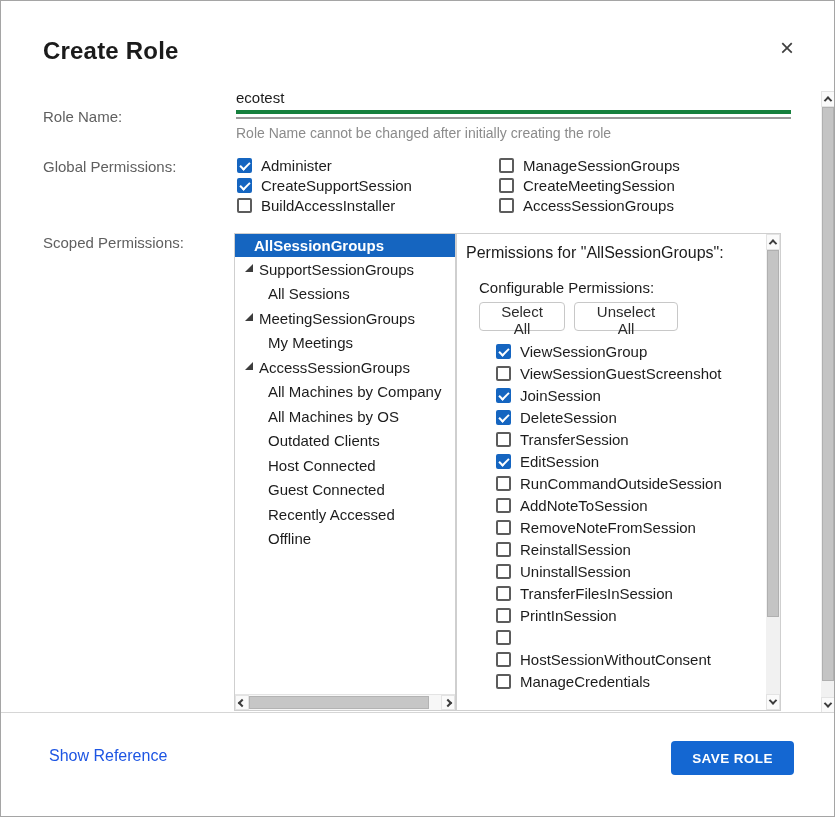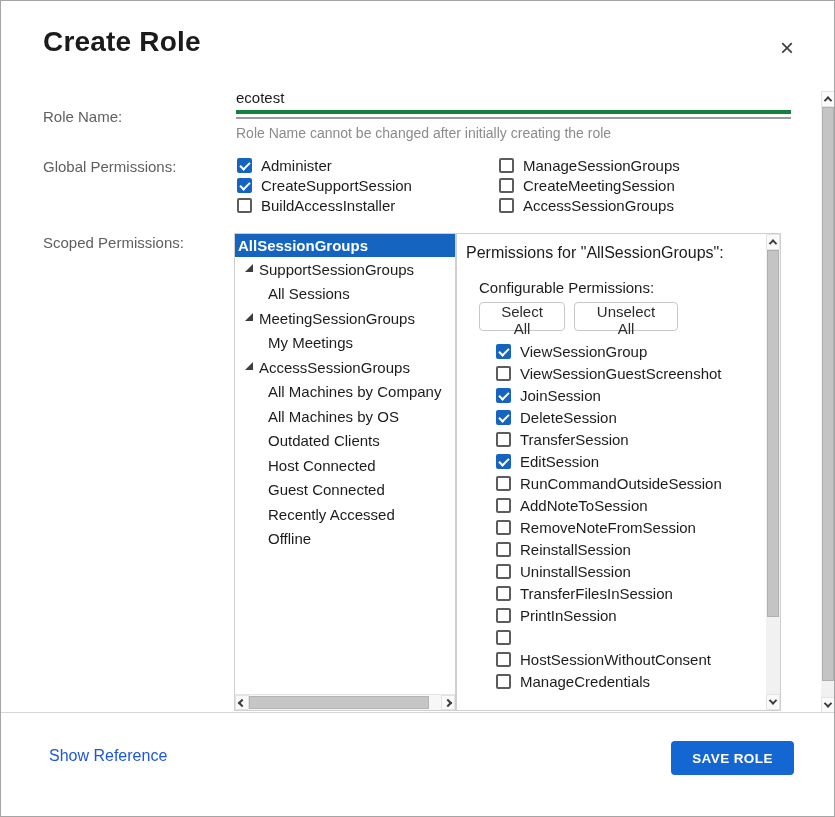--- a/index.html
+++ b/index.html
@@ -10,22 +10,22 @@
   }
   .dialog {
     position: relative;
     width: 835px; height: 817px;
     background: #fff;
     border: 1px solid #a5a5a5;
     overflow: hidden;
   }
   
   .title {
-    position: absolute; left: 42px; top: 25px;
-    font-size: 28px; font-weight: 700; color: #1b1b1b;
+    position: absolute; left: 42px; top: 36px;
+    font-size: 24px; font-weight: 700; color: #1b1b1b;
     letter-spacing: .2px;
   }
   .close-btn {
     position: absolute; left: 773px; top: 34px;
     width: 26px; height: 26px;
     font-size: 24px; line-height: 26px; text-align: center;
     color: #3f3f3f; cursor: pointer;
   }
   
   .field-label {
@@ -78,21 +78,21 @@
     border: 1px solid #cfcfcf; background: #fff;
     overflow: hidden;
   }
   .tree-row {
     display: flex; align-items: center; height: 24.5px;
     font-size: 15px; color: #1c1c1c; white-space: nowrap;
     cursor: pointer;
   }
   .tree-row.selected {
     height: 23px; background: #1565c0; color: #fff;
-    font-weight: 700; padding-left: 3px;
+    font-weight: 700; padding-left: 19px;
   }
   .tree-row.parent { padding-left: 10px; }
   .tree-row.child  { padding-left: 33px; }
   .expander {
     width: 0; height: 0; margin-right: 6px;
     border: 4px solid transparent;
     border-right-color: #3d3d3d; border-bottom-color: #3d3d3d;
     transform: translateY(-1px);
     cursor: pointer;
   }

